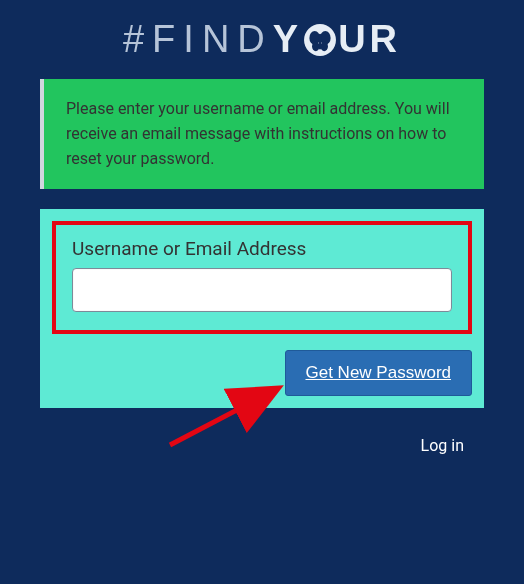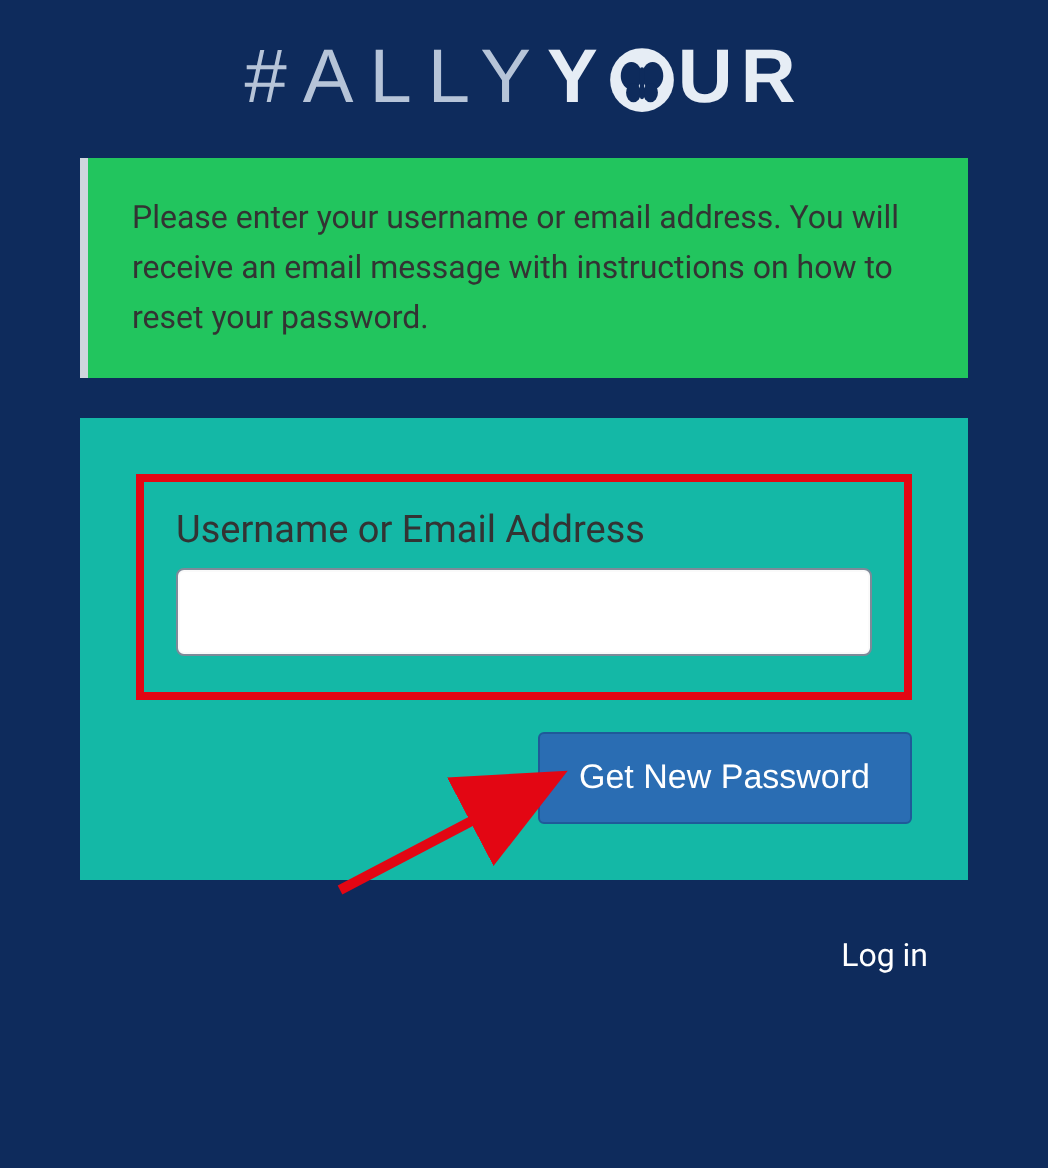--- a/index.html
+++ b/index.html
@@ -37,23 +37,23 @@
   .message-box {
     background: #22c55e;
     margin: 8px 40px 20px 40px;
     padding: 18px 22px;
     border-left: 4px solid #cfd6de;
     font-size: 16px;
     line-height: 1.55;
     color: #333;
   }
   .form-box {
-    background: #14b8a6;
+    background: #5eead4;
     margin: 0 40px;
-    padding: 28px;
+    padding: 12px;
   }
   .field-wrap {
     border: 4px solid #e30613;
     padding: 12px 16px 18px 16px;
   }
   .label {
     font-size: 19px;
     color: #333;
     margin-bottom: 8px;
   }
@@ -73,20 +73,21 @@
     margin-top: 16px;
   }
   .btn {
     background: #2a6db3;
     color: #fff;
     border: 1px solid #1f5a99;
     padding: 12px 20px;
     font-size: 17px;
     border-radius: 3px;
     cursor: pointer;
+    text-decoration: underline;
   }
   .links {
     margin: 28px 60px 0 60px;
   }
   .links a {
     display: block;
     color: #fff;
     text-decoration: none;
     font-size: 16px;
     margin-bottom: 22px;
@@ -97,21 +98,21 @@
     left: 165px;
     top: 370px;
     pointer-events: none;
   }
 </style>
 </head>
 <body>
 
 <div class="logo">
   <span class="hash light">#</span>
-  <span class="light">ALLY</span>
+  <span class="light">FIND</span>
   <span class="bold">Y</span>
   <span class="butterfly">
     <svg viewBox="0 0 64 64">
       <circle cx="32" cy="32" r="30" fill="#e6edf5"></circle>
       <g fill="#0e2b5c">
         <ellipse cx="22" cy="28" rx="10" ry="13"></ellipse>
         <ellipse cx="42" cy="28" rx="10" ry="13"></ellipse>
         <ellipse cx="24" cy="44" rx="7" ry="9"></ellipse>
         <ellipse cx="40" cy="44" rx="7" ry="9"></ellipse>
         <rect x="30" y="20" width="4" height="30" rx="2"></rect>

